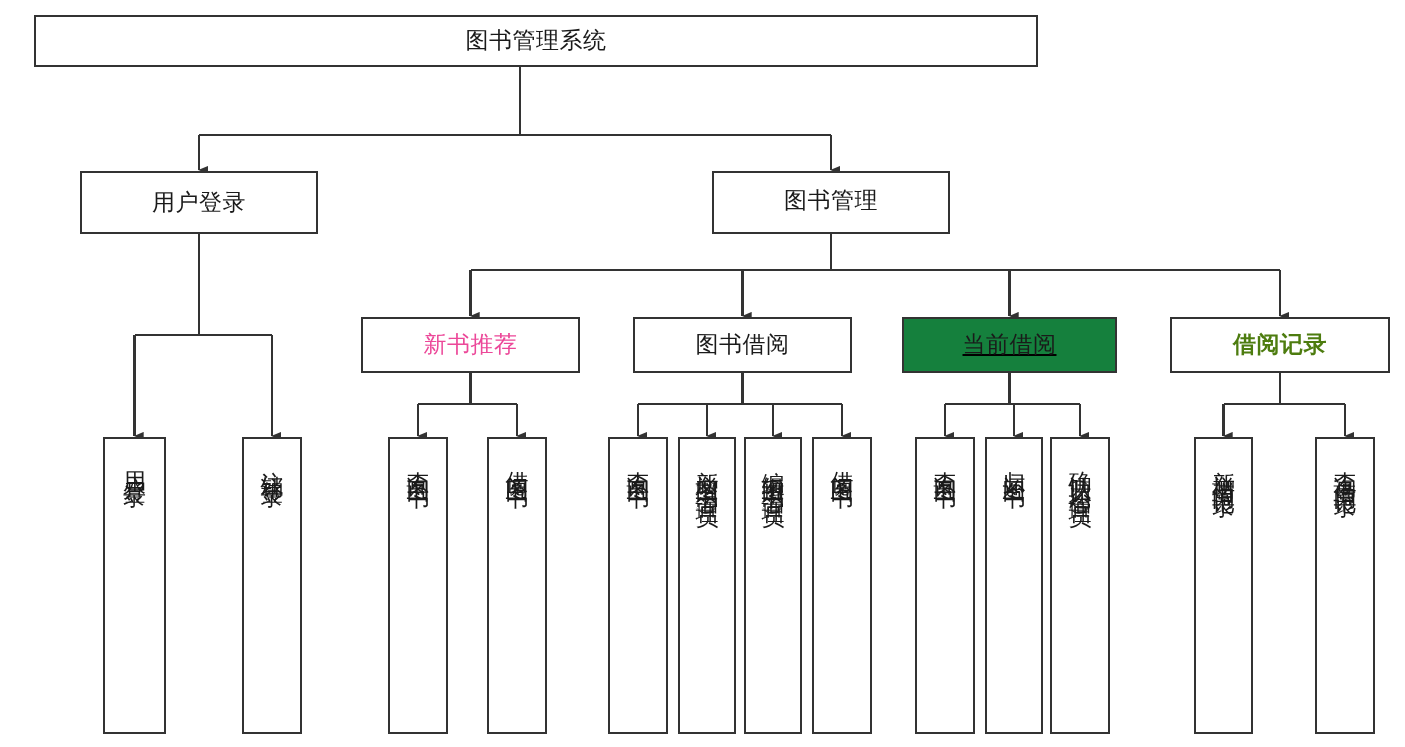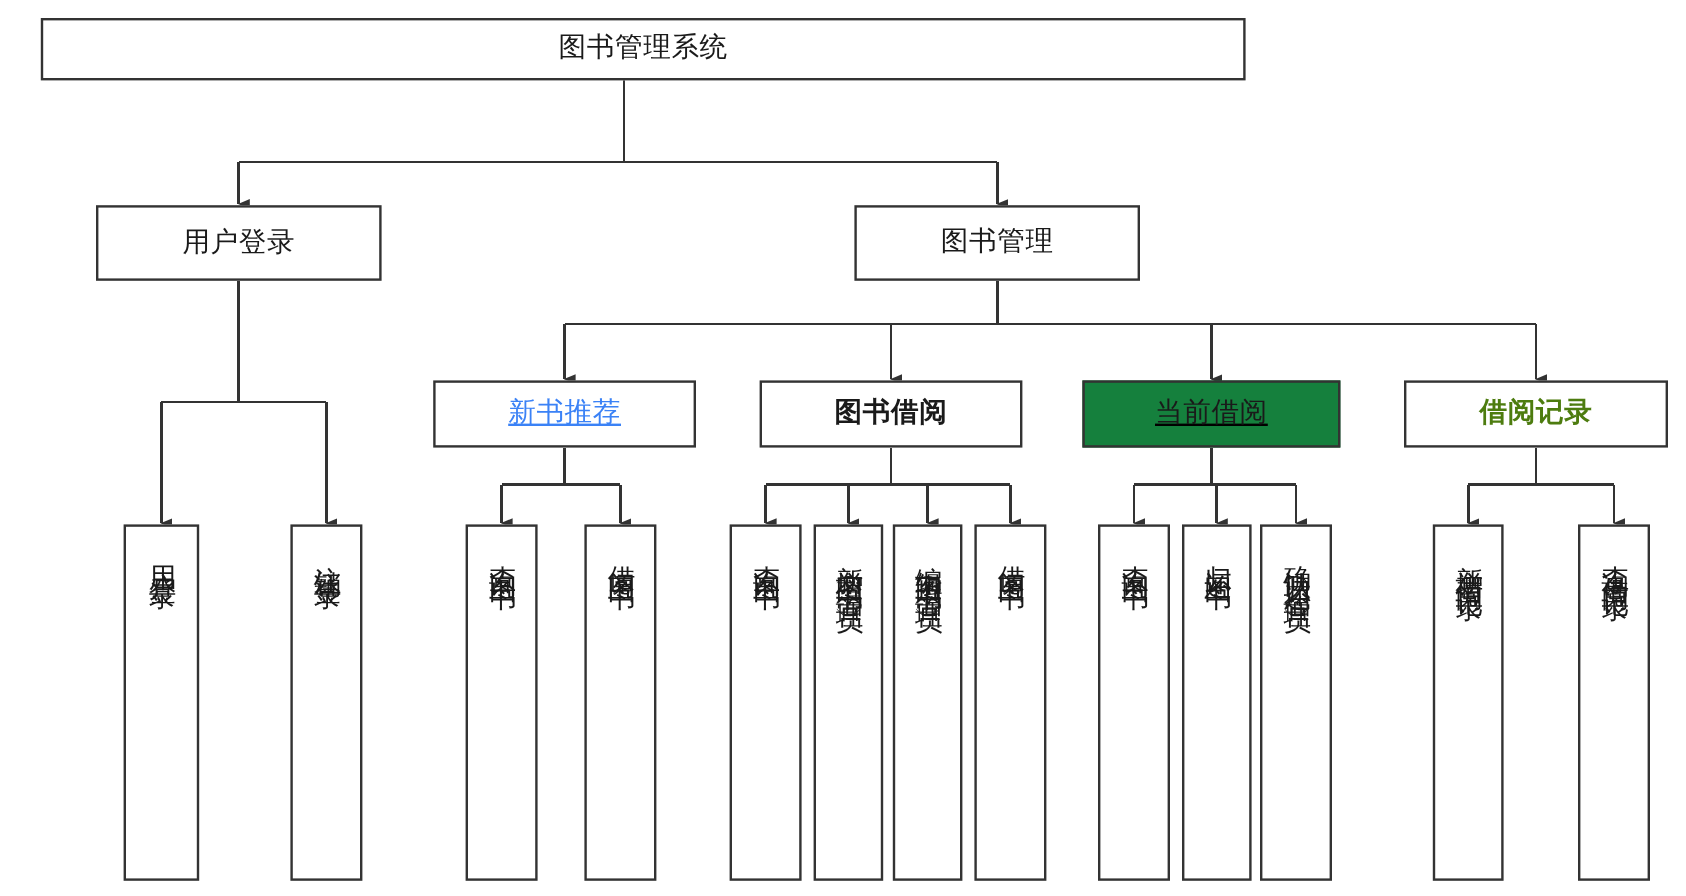--- a/index.html
+++ b/index.html
@@ -130,23 +130,23 @@
       <div class="node horizontal root" style="left: 18px; top: 15px; width: 1004px; height: 52px; border-color: rgb(51, 51, 51); background: rgb(255, 255, 255); margin-left: 16px;">
         <span class="node-label" style="color: rgb(26, 26, 26);">图书管理系统</span>
       </div>
       <div class="node horizontal" style="left: 80px; top: 171px; width: 238px; height: 63px; border-color: rgb(51, 51, 51); background: rgb(255, 255, 255);">
         <span class="node-label" style="color: rgb(26, 26, 26);">用户登录</span>
       </div>
       <div class="node horizontal" style="left: 712px; top: 171px; width: 238px; height: 63px; border-color: rgb(51, 51, 51); background: rgb(255, 255, 255); font-family: Liberation Mono, monospace;">
         <span class="node-label" style="color: rgb(26, 26, 26);">图书管理</span>
       </div>
       <div class="node horizontal" style="left: 361px; top: 317px; width: 219px; height: 56px; border-color: rgb(51, 51, 51); background: rgb(255, 255, 255);">
-        <span class="node-label" style="color: #3b82f6; text-decoration: underline;">新书推荐</span>
+        <span class="node-label" style="color: #ec4899;">新书推荐</span>
       </div>
-      <div class="node horizontal" style="left: 633px; top: 317px; width: 219px; height: 56px; border-color: rgb(51, 51, 51); background: rgb(255, 255, 255); font-weight: bold;">
+      <div class="node horizontal" style="left: 633px; top: 317px; width: 219px; height: 56px; border-color: rgb(51, 51, 51); background: rgb(255, 255, 255);">
         <span class="node-label" style="color: rgb(26, 26, 26);">图书借阅</span>
       </div>
       <div class="node horizontal" style="left: 902px; top: 317px; width: 215px; height: 56px; border-color: rgb(51, 51, 51); background: #15803d; text-decoration: underline;">
         <span class="node-label" style="color: rgb(26, 26, 26);">当前借阅</span>
       </div>
       <div class="node horizontal" style="left: 1170px; top: 317px; width: 220px; height: 56px; border-color: rgb(51, 51, 51); background: rgb(255, 255, 255);">
         <span class="node-label" style="color: #4d7c0f; font-weight: bold;">借阅记录</span>
       </div>
       <div class="node vertical" style="left: 103px; top: 437px; width: 63px; height: 297px; border-color: rgb(51, 51, 51); background: rgb(255, 255, 255);">
         <span class="node-label" style="color: rgb(26, 26, 26);">用户登录</span>

